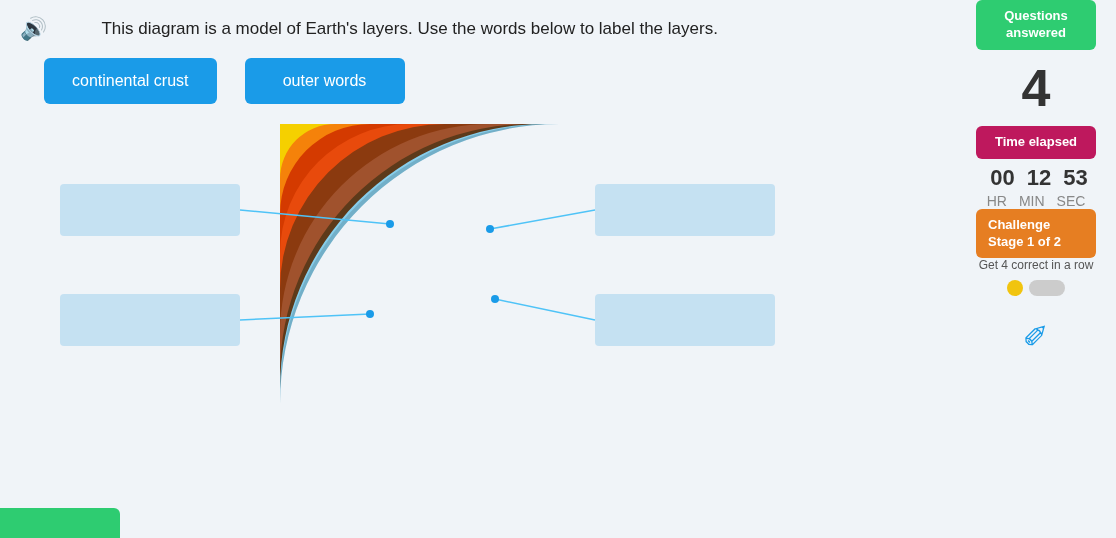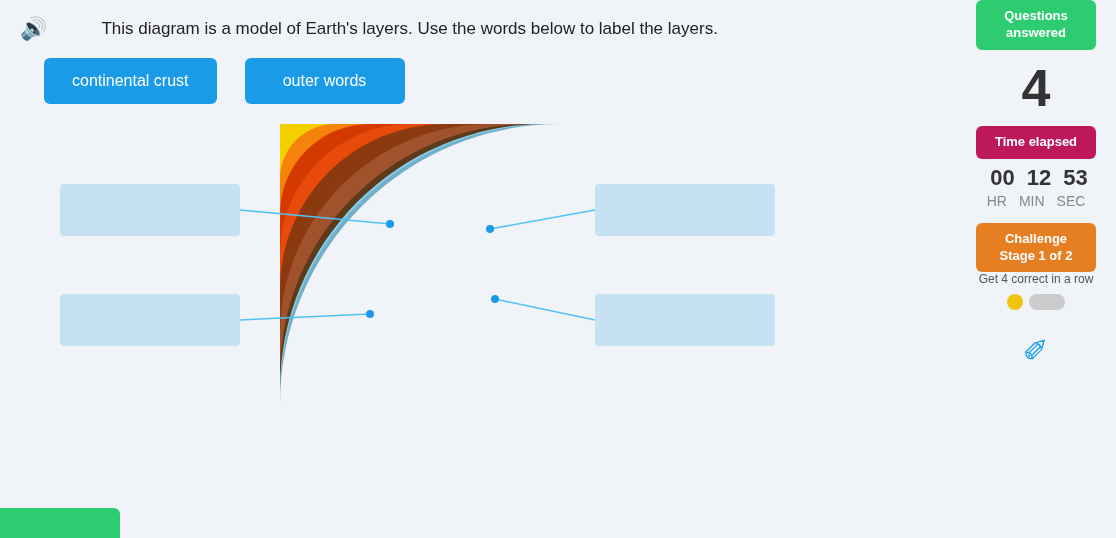--- a/index.html
+++ b/index.html
@@ -81,25 +81,24 @@
     .timer-label {
       font-size: 14px;
       color: #888;
     }
 
     .challenge-btn {
       background: #e67e22;
       color: white;
       font-size: 13px;
       font-weight: bold;
-      text-align: center;
+      text-align: left;
       padding: 8px 12px;
       width: 120px;
       border-radius: 6px;
-      margin-top: 14px;
       line-height: 1.3;
     }
 
     .get-correct-text {
       font-size: 12px;
       color: #555;
       text-align: center;
       margin-top: 0;
     }
 

